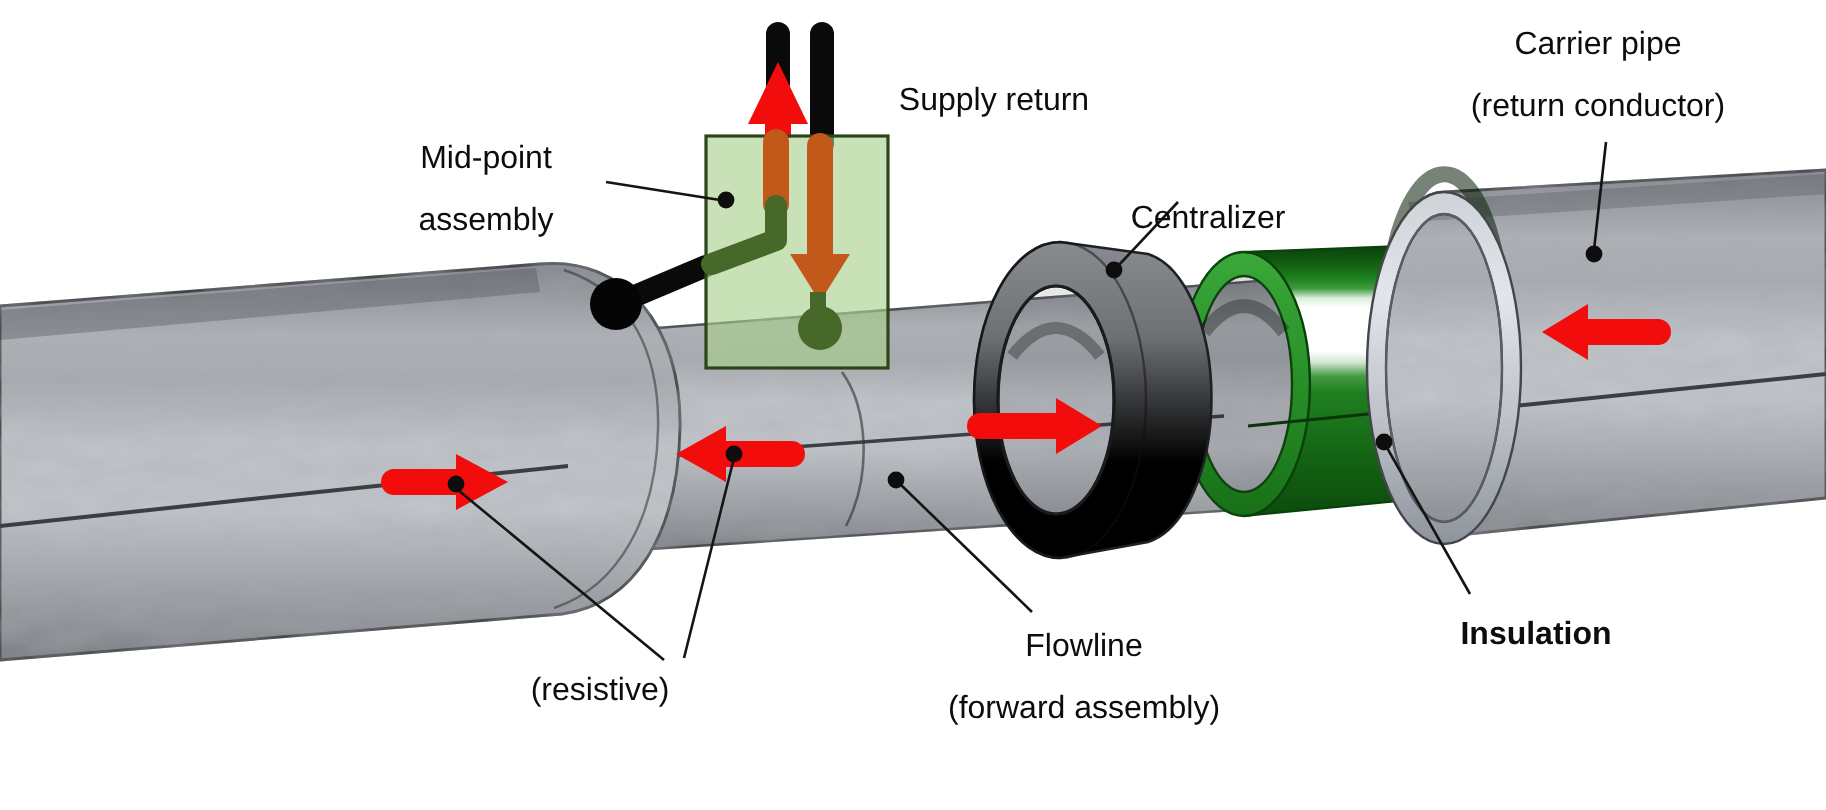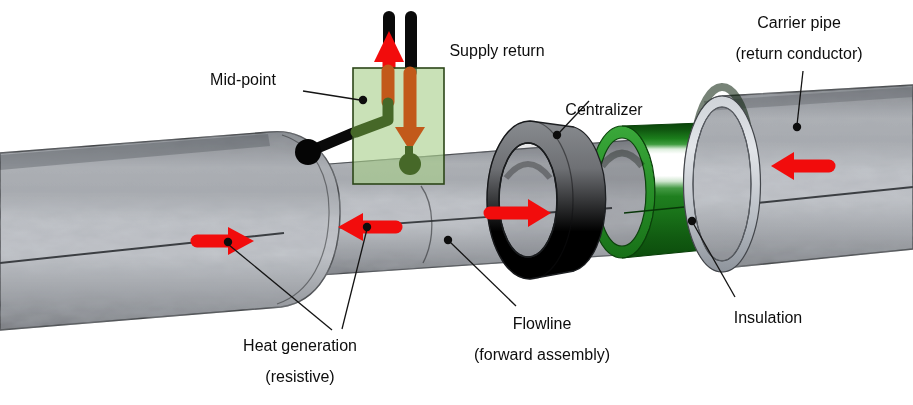--- a/index.html
+++ b/index.html
@@ -170,36 +170,36 @@
     <circle cx="367" cy="227" r="4.2" stroke="none"></circle>
     <line x1="516" y1="306" x2="450" y2="242"></line>
     <circle cx="448" cy="240" r="4.2" stroke="none"></circle>
     <line x1="735" y1="297" x2="693" y2="223"></line>
     <circle cx="692" cy="221" r="4.2" stroke="none"></circle>
   </g>
 </svg>
 
 <div class="lbl" style="left:243px;top:64px;">
   <div>Mid-point</div>
+  <div>assembly</div>
 </div>
 <div class="lbl" style="left:497px;top:35px;">
   <div>Supply return</div>
 </div>
 <div class="lbl" style="left:604px;top:78px;margin-top:16px;">
   <div>Centralizer</div>
 </div>
 <div class="lbl" style="left:799px;top:7px;">
   <div>Carrier pipe</div>
   <div>(return conductor)</div>
 </div>
 <div class="lbl" style="left:300px;top:330px;">
-  <div>Heat generation</div>
   <div>(resistive)</div>
 </div>
 <div class="lbl" style="left:542px;top:308px;">
   <div>Flowline</div>
   <div>(forward assembly)</div>
 </div>
-<div class="lbl" style="left:768px;top:302px;">
+<div class="lbl" style="left:768px;top:302px;font-weight:bold;">
   <div>Insulation</div>
 </div>
 
 </div>
 
 </body></html>

